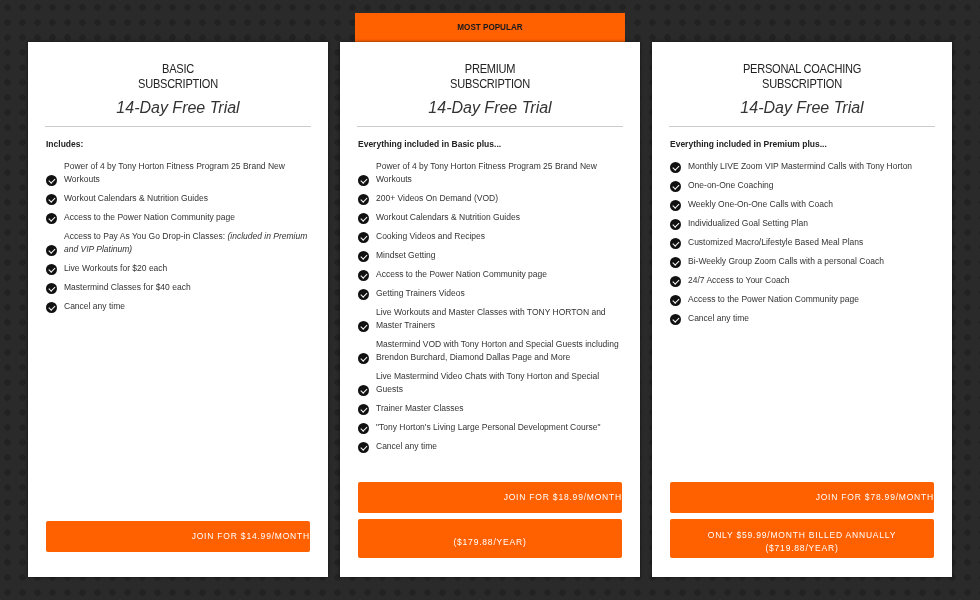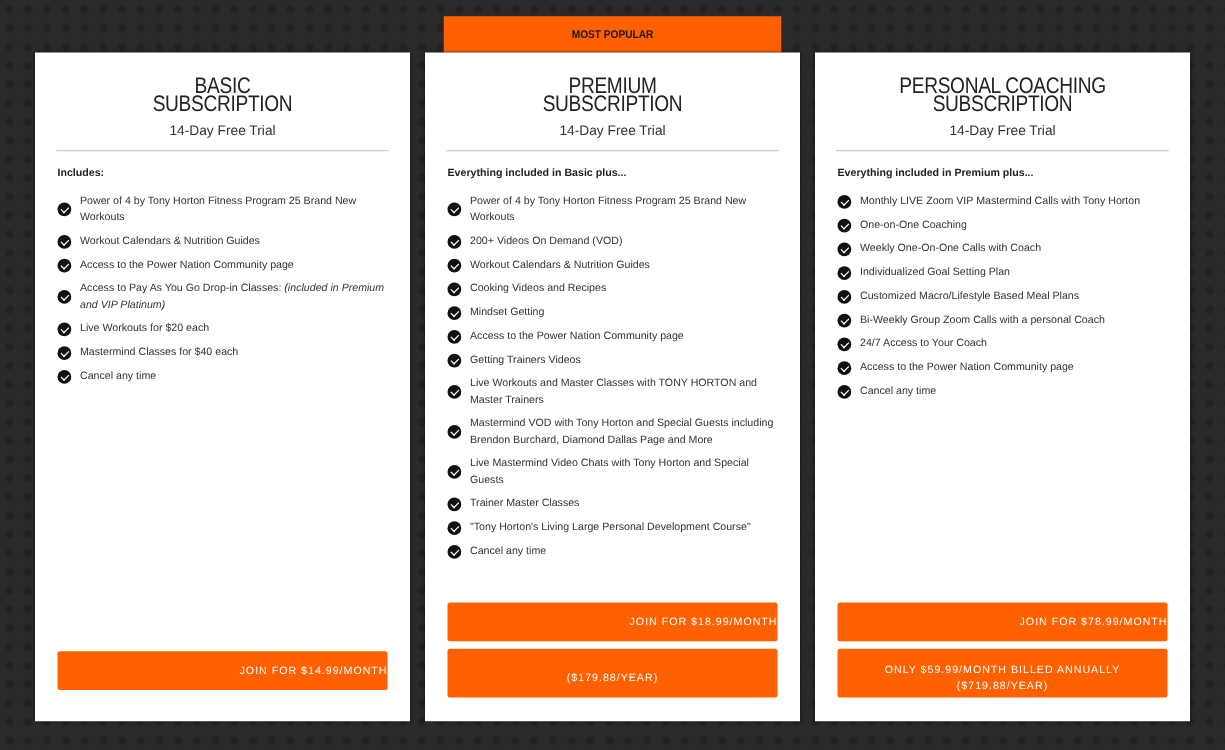--- a/index.html
+++ b/index.html
@@ -37,50 +37,51 @@
     font-weight: bold;
     letter-spacing: 0px;
     text-align: center;
     line-height: 29px;
     transform: scaleX(0.9);
   }
   .title {
     margin-top: 19px;
     text-align: center;
     font-family: "Liberation Sans Narrow", "Liberation Sans", sans-serif;
-    font-size: 18px;
+    font-size: 13px;
     line-height: 15px;
     color: #222;
     letter-spacing: -0.3px;
   }
   .title span { display: block; transform: scaleX(0.85); }
   .trial {
     margin-top: 8px;
     text-align: center;
-    font-size: 11px;
+    font-style: italic;
+    font-size: 16px;
     color: #333;
   }
   .divider {
     margin: 9px 17px 0 17px;
     border: 0;
     border-top: 1px solid #ccc;
   }
   .includes {
     margin: 12px 0 0 18px;
     font-size: 8.5px;
     font-weight: bold;
     color: #222;
   }
   .features {
     list-style: none;
     margin: 11px 14px 0 18px;
   }
   .features li {
     display: flex;
-    align-items: center;
+    align-items: flex-end;
     font-size: 8.5px;
     line-height: 13px;
     color: #333;
     margin-bottom: 6px;
   }
   .check {
     flex: 0 0 11px;
     width: 11px;
     height: 11px;
     border-radius: 50%;

